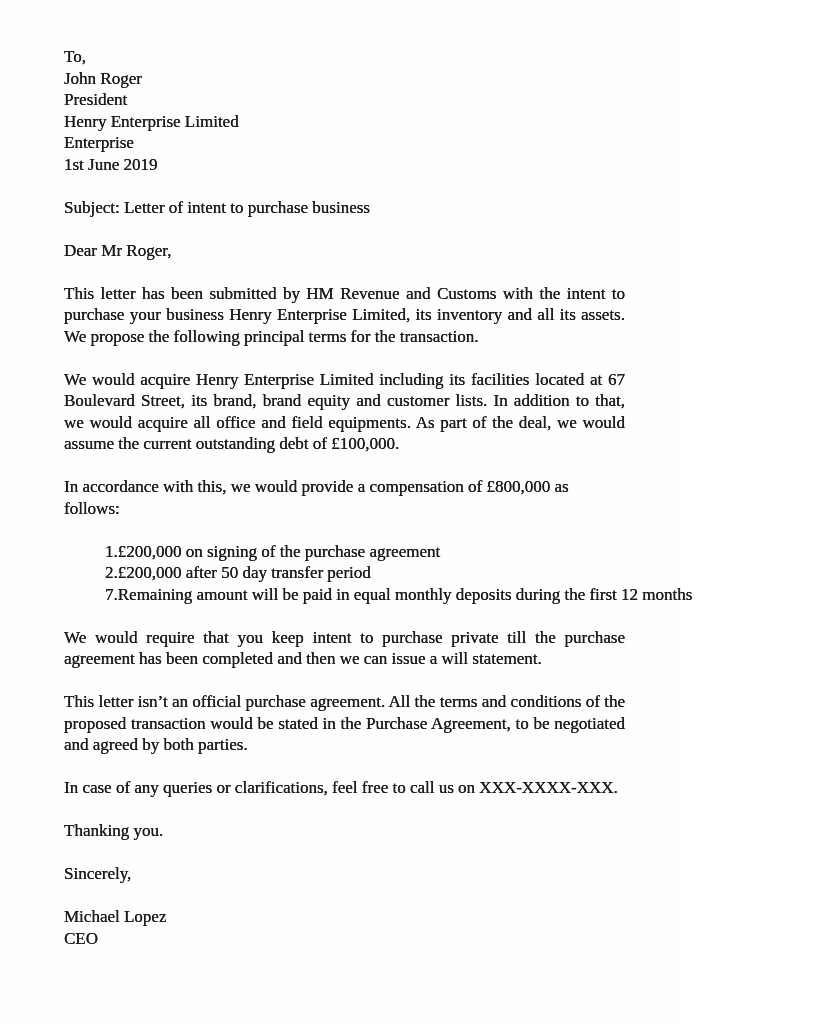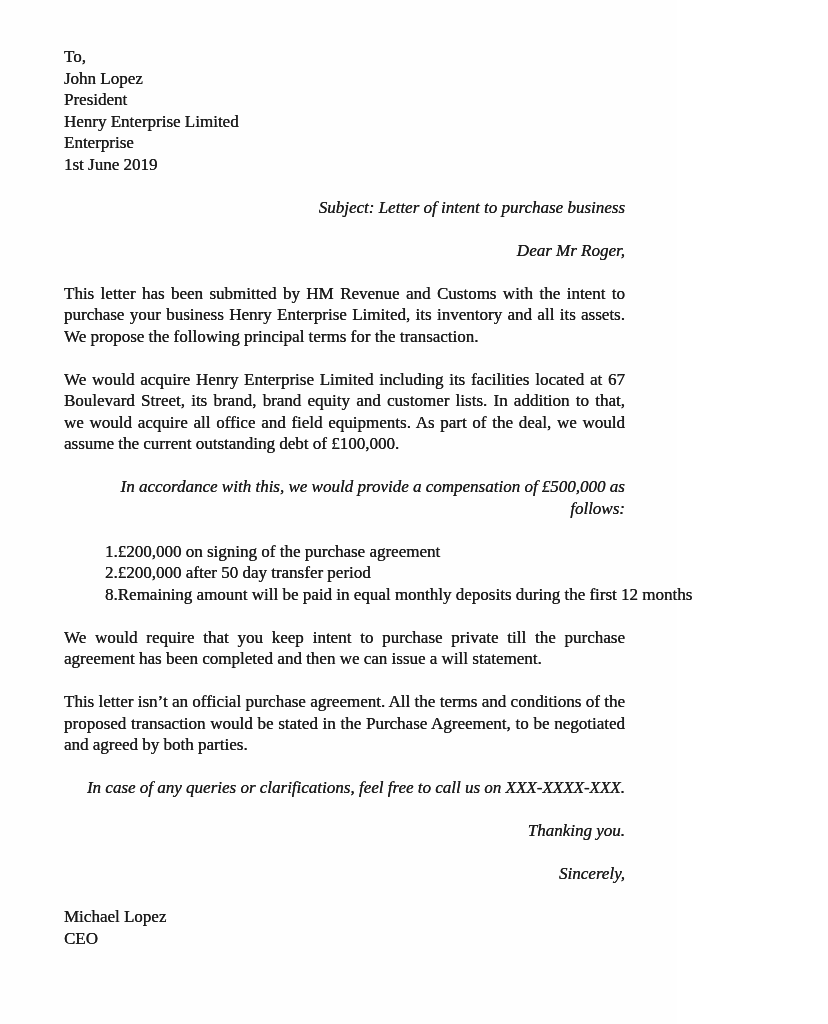--- a/index.html
+++ b/index.html
@@ -23,52 +23,52 @@
     line-height: 21.5px;
     color: #1b1b1b;
     text-shadow: 0 0 0.6px rgba(20,20,20,0.75), 0.2px 0 0 rgba(20,20,20,0.55);
   }
   .block { margin: 0 0 21.5px 0; }
   .line { white-space: pre; }
   p.para {
     margin: 0 0 21.5px 0;
     text-align: justify;
   }
-  p.para.single { text-align: right; font-style: italic; }
+  p.para.single { text-align: left; }
   .list { margin: 0 0 21.5px 41px; }
   .sig { margin-bottom: 8px; }
 </style>
 </head>
 <body>
 
 <div class="page">
 
   <div class="block">
     <div class="line">To,</div>
-    <div class="line">John Lopez</div>
+    <div class="line">John Roger</div>
     <div class="line">President</div>
     <div class="line">Henry Enterprise Limited</div>
     <div class="line">Enterprise</div>
     <div class="line">1st June 2019</div>
   </div>
 
   <p class="para single">Subject: Letter of intent to purchase business</p>
 
   <p class="para single">Dear Mr Roger,</p>
 
   <p class="para">This letter has been submitted by HM Revenue and Customs with the intent to purchase your business Henry Enterprise Limited, its inventory and all its assets. We propose the following principal terms for the transaction.</p>
 
   <p class="para">We would acquire Henry Enterprise Limited including its facilities located at 67 Boulevard Street, its brand, brand equity and customer lists. In addition to that, we would acquire all office and field equipments. As part of the deal, we would assume the current outstanding debt of £100,000.</p>
 
-  <p class="para single">In accordance with this, we would provide a compensation of £500,000 as follows:</p>
+  <p class="para single">In accordance with this, we would provide a compensation of £800,000 as follows:</p>
 
   <div class="list">
     <div class="line">1.£200,000 on signing of the purchase agreement</div>
     <div class="line">2.£200,000 after 50 day transfer period</div>
-    <div class="line">8.Remaining amount will be paid in equal monthly deposits during the first 12 months</div>
+    <div class="line">7.Remaining amount will be paid in equal monthly deposits during the first 12 months</div>
   </div>
 
   <p class="para">We would require that you keep intent to purchase private till the purchase agreement has been completed and then we can issue a will statement.</p>
 
   <p class="para">This letter isn’t an official purchase agreement. All the terms and conditions of the proposed transaction would be stated in the Purchase Agreement, to be negotiated and agreed by both parties.</p>
 
   <p class="para single">In case of any queries or clarifications, feel free to call us on XXX-XXXX-XXX.</p>
 
   <p class="para single">Thanking you.</p>
 

